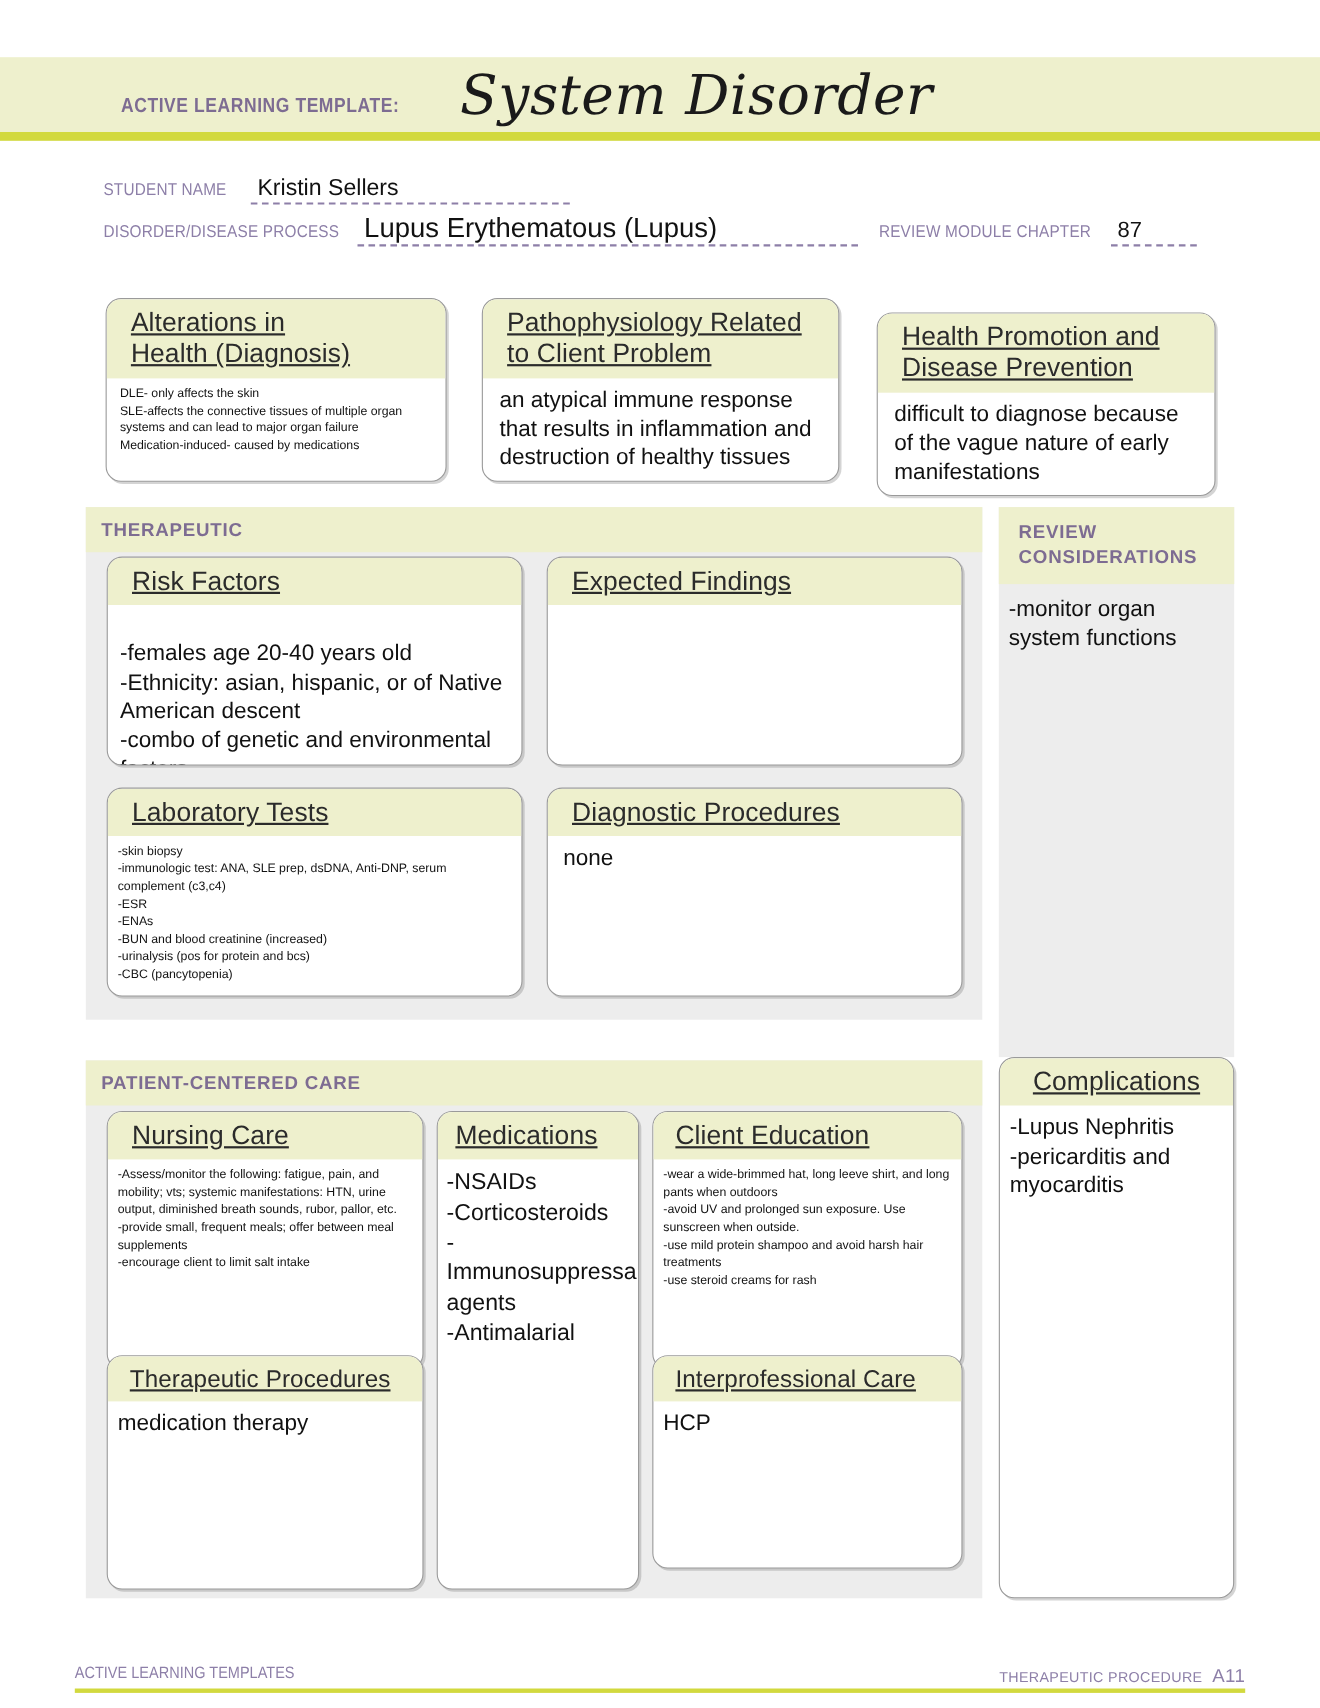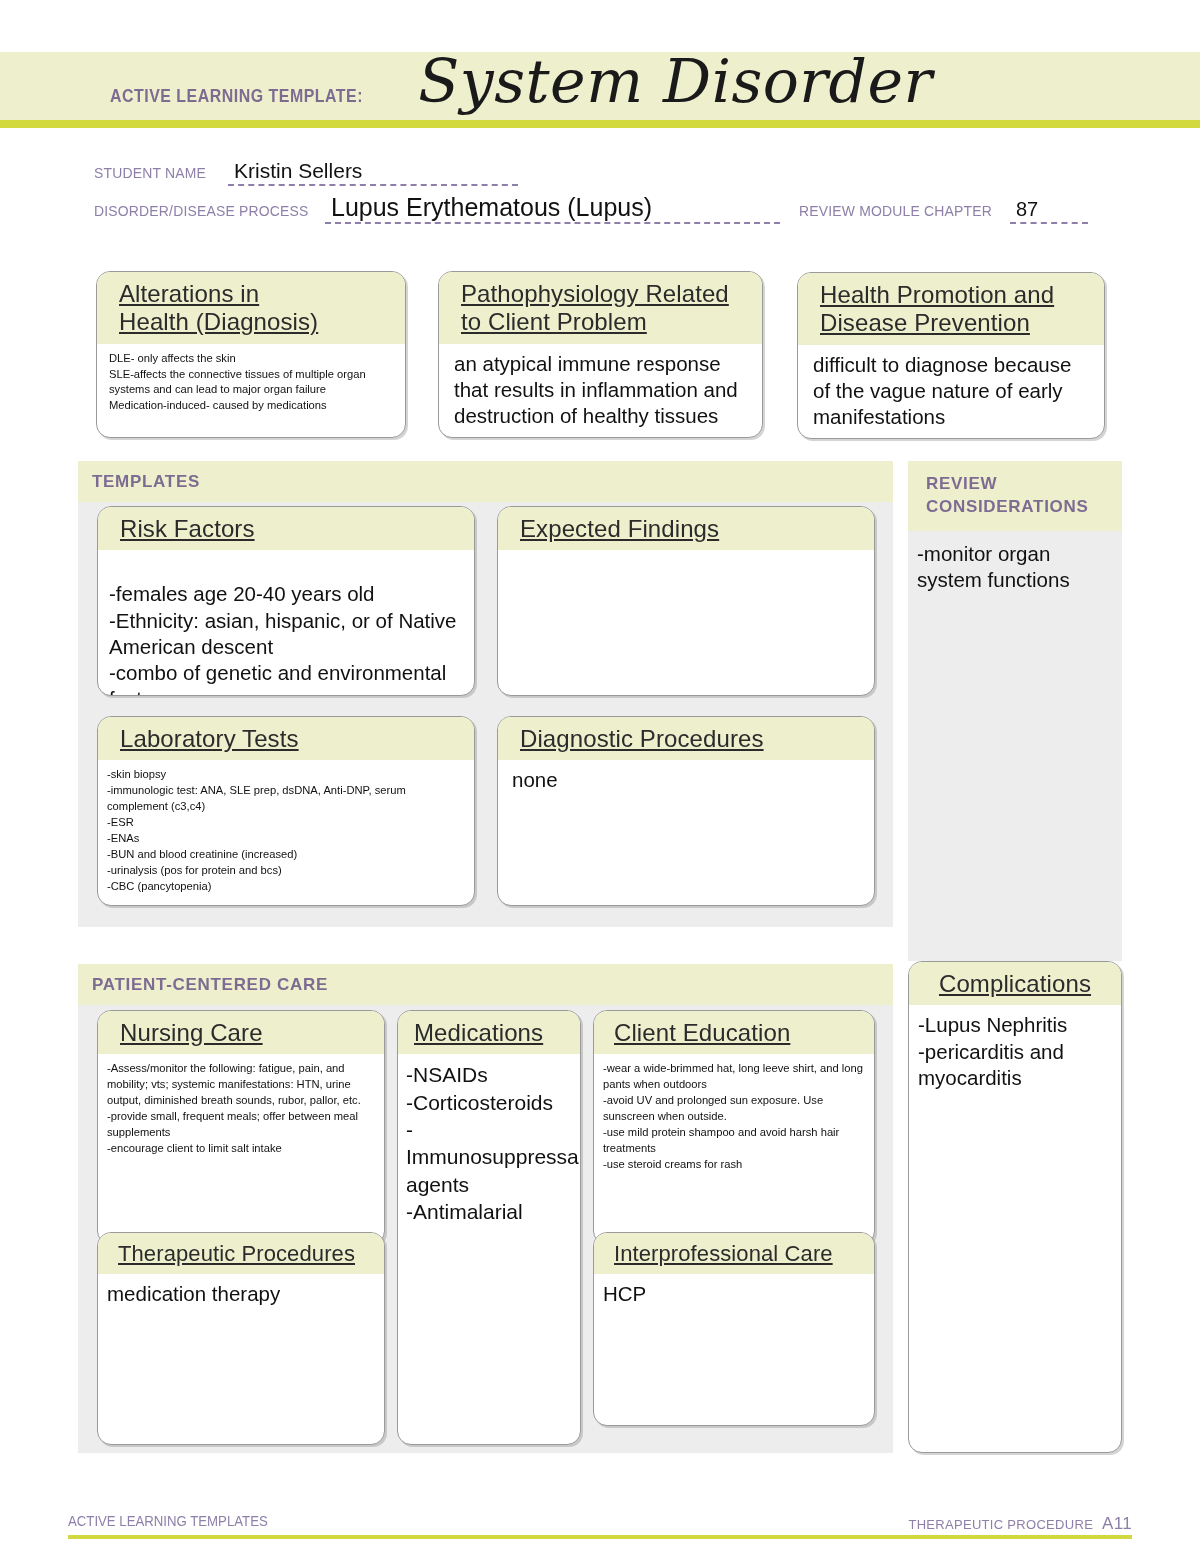--- a/index.html
+++ b/index.html
@@ -23,21 +23,21 @@
     position: absolute; left: 110px; top: 52px; height: 68px;
     display: flex; align-items: flex-end; gap: 14px;
   }
   .alt-label {
     font-size: 18.5px; letter-spacing: .6px; color: #7d6c92;
     font-weight: 700; transform: scaleX(.86); transform-origin: left bottom;
     padding-bottom: 13px; white-space: nowrap;
   }
   .alt-title {
     font-family: "DejaVu Serif", serif; font-style: italic;
-    font-size: 60px; color: #1a1a1a; padding-bottom: 4px;
+    font-size: 50px; color: #1a1a1a; padding-bottom: 4px;
     white-space: nowrap; letter-spacing: .5px;
   }
 
   
   .idblock { position: absolute; left: 94px; top: 152px; width: 1010px; }
   .idrow { position: relative; height: 38px; }
   .idlabel {
     position: absolute; bottom: 8px; font-size: 15.5px; color: #8d7fa8;
     letter-spacing: .2px; transform: scaleX(.9); transform-origin: left bottom;
     white-space: nowrap;
@@ -121,28 +121,28 @@
 systems and can lead to major organ failure
 Medication-induced- caused by medications</div>
 </div>
 
 <div class="card" style="left:438px; top:271px; width:325px; height:167px;">
   <div class="card-head" style="white-space:pre-line;">Pathophysiology Related
 to Client Problem</div>
   <div class="card-body body-lg" style="padding-left:15px; padding-top:7px;">an atypical immune response that results in inflammation and destruction of healthy tissues</div>
 </div>
 
-<div class="card" style="left:797px; top:272px; width:308px; height:167px;">
+<div class="card" style="left:797px; top:284px; width:308px; height:167px;">
   <div class="card-head" style="white-space:pre-line;">Health Promotion and
 Disease Prevention</div>
   <div class="card-body body-lg" style="padding-left:15px; padding-top:7px;">difficult to diagnose because of the vague nature of early manifestations</div>
 </div>
 
 <div class="panel" style="left:78px; top:461px; width:815px; height:466px;">
-  <div class="panel-head">TEMPLATES</div>
+  <div class="panel-head">THERAPEUTIC</div>
 </div>
 
 <div class="card" style="left:97px; top:506px; width:378px; height:190px;">
   <div class="card-head">Risk Factors</div>
   <div class="card-body body-lg" style="white-space:pre-line; padding-left:11px; padding-top:7px;margin-top:24px;">-females age 20-40 years old
 -Ethnicity: asian, hispanic, or of Native American descent
 -combo of genetic and environmental factors
 -diagnosis can be delayed in older adults</div>
 </div>
 

